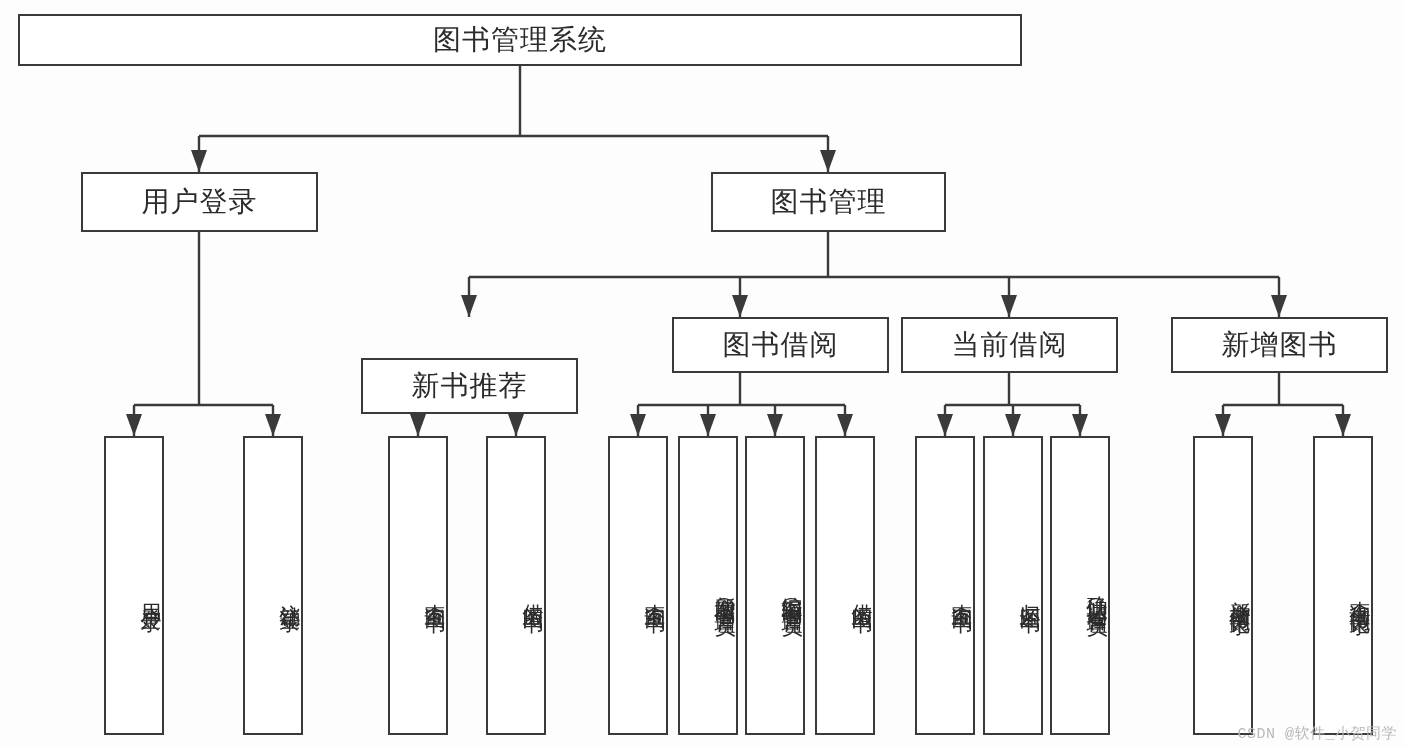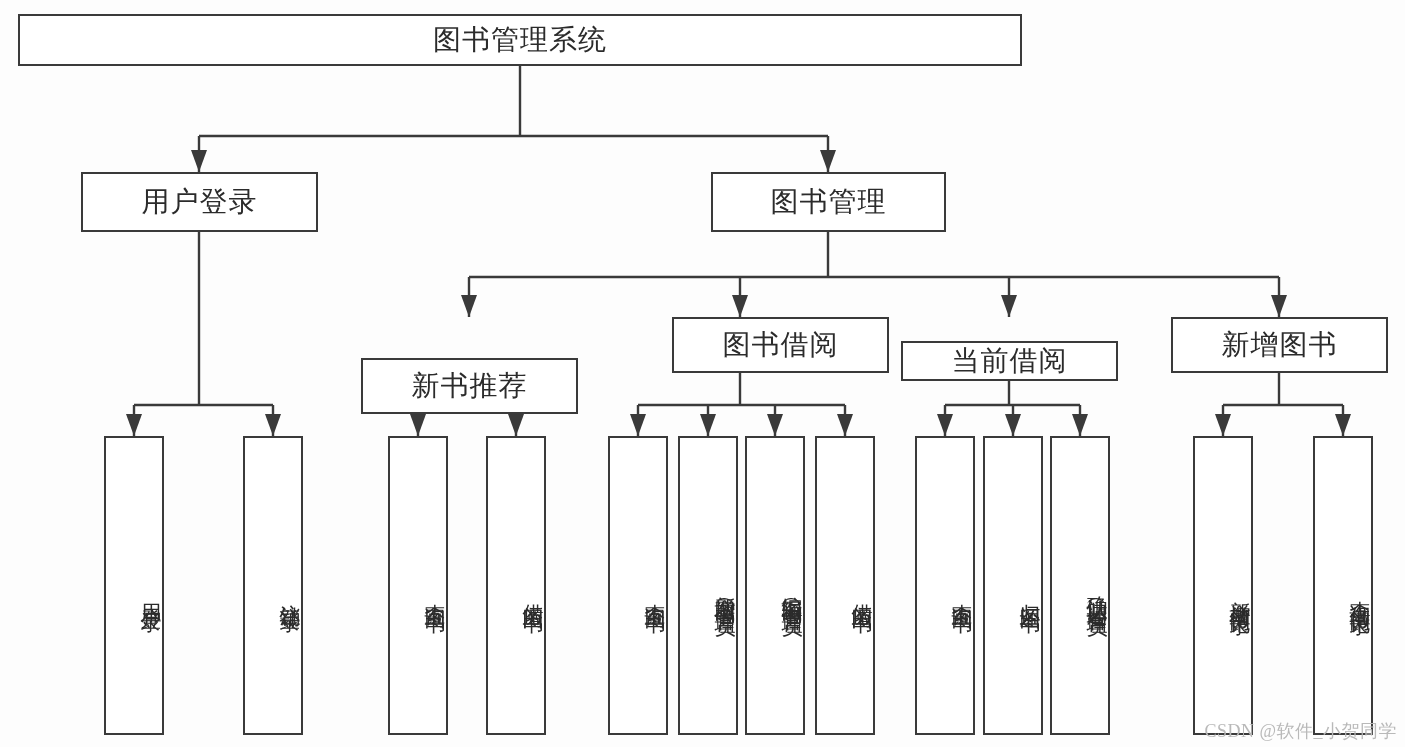--- a/index.html
+++ b/index.html
@@ -50,25 +50,25 @@
   }
   .node.vert > .vlabel {
     writing-mode: vertical-rl;
     text-orientation: upright;
     white-space: nowrap;
   }
   #watermark {
     position: absolute;
     right: 8px;
     bottom: 4px;
-    font-size: 18px;
+    font-size: 15px;
     color: #b9b9b9;
     letter-spacing: 0.5px;
     white-space: nowrap;
-    font-family: Liberation Serif, serif;
+    font-family: Liberation Mono, monospace;
     margin-left: 27px;
   }
 </style>
 </head>
 <body>
 
 <div id="canvas">
 
   <svg id="edges" viewBox="0 0 1405 747">
       <line x1="520" y1="66" x2="520" y2="136" stroke="#3a3a3a" stroke-width="2.4"></line>
@@ -134,21 +134,21 @@
       </div>
       <div class="node horiz" style="left: 711px; top: 172px; width: 235px; height: 60px;">
         <span class="hlabel">图书管理</span>
       </div>
       <div class="node horiz" style="left: 361px; top: 317px; width: 217px; height: 56px; margin-top: 41px;">
         <span class="hlabel">新书推荐</span>
       </div>
       <div class="node horiz" style="left: 632px; top: 317px; width: 217px; height: 56px; margin-left: 40px;">
         <span class="hlabel">图书借阅</span>
       </div>
-      <div class="node horiz" style="left: 901px; top: 317px; width: 217px; height: 40px; margin-top: 24px;">
+      <div class="node horiz" style="left: 901px; top: 317px; width: 217px; height: 56px;">
         <span class="hlabel">当前借阅</span>
       </div>
       <div class="node horiz" style="left: 1171px; top: 317px; width: 217px; height: 56px;">
         <span class="hlabel">新增图书</span>
       </div>
       <div class="node vert" style="left: 104px; top: 436px; width: 60px; height: 299px;">
         <span class="vlabel">用户登录</span>
       </div>
       <div class="node vert" style="left: 243px; top: 436px; width: 60px; height: 299px;">
         <span class="vlabel">注销登录</span>

